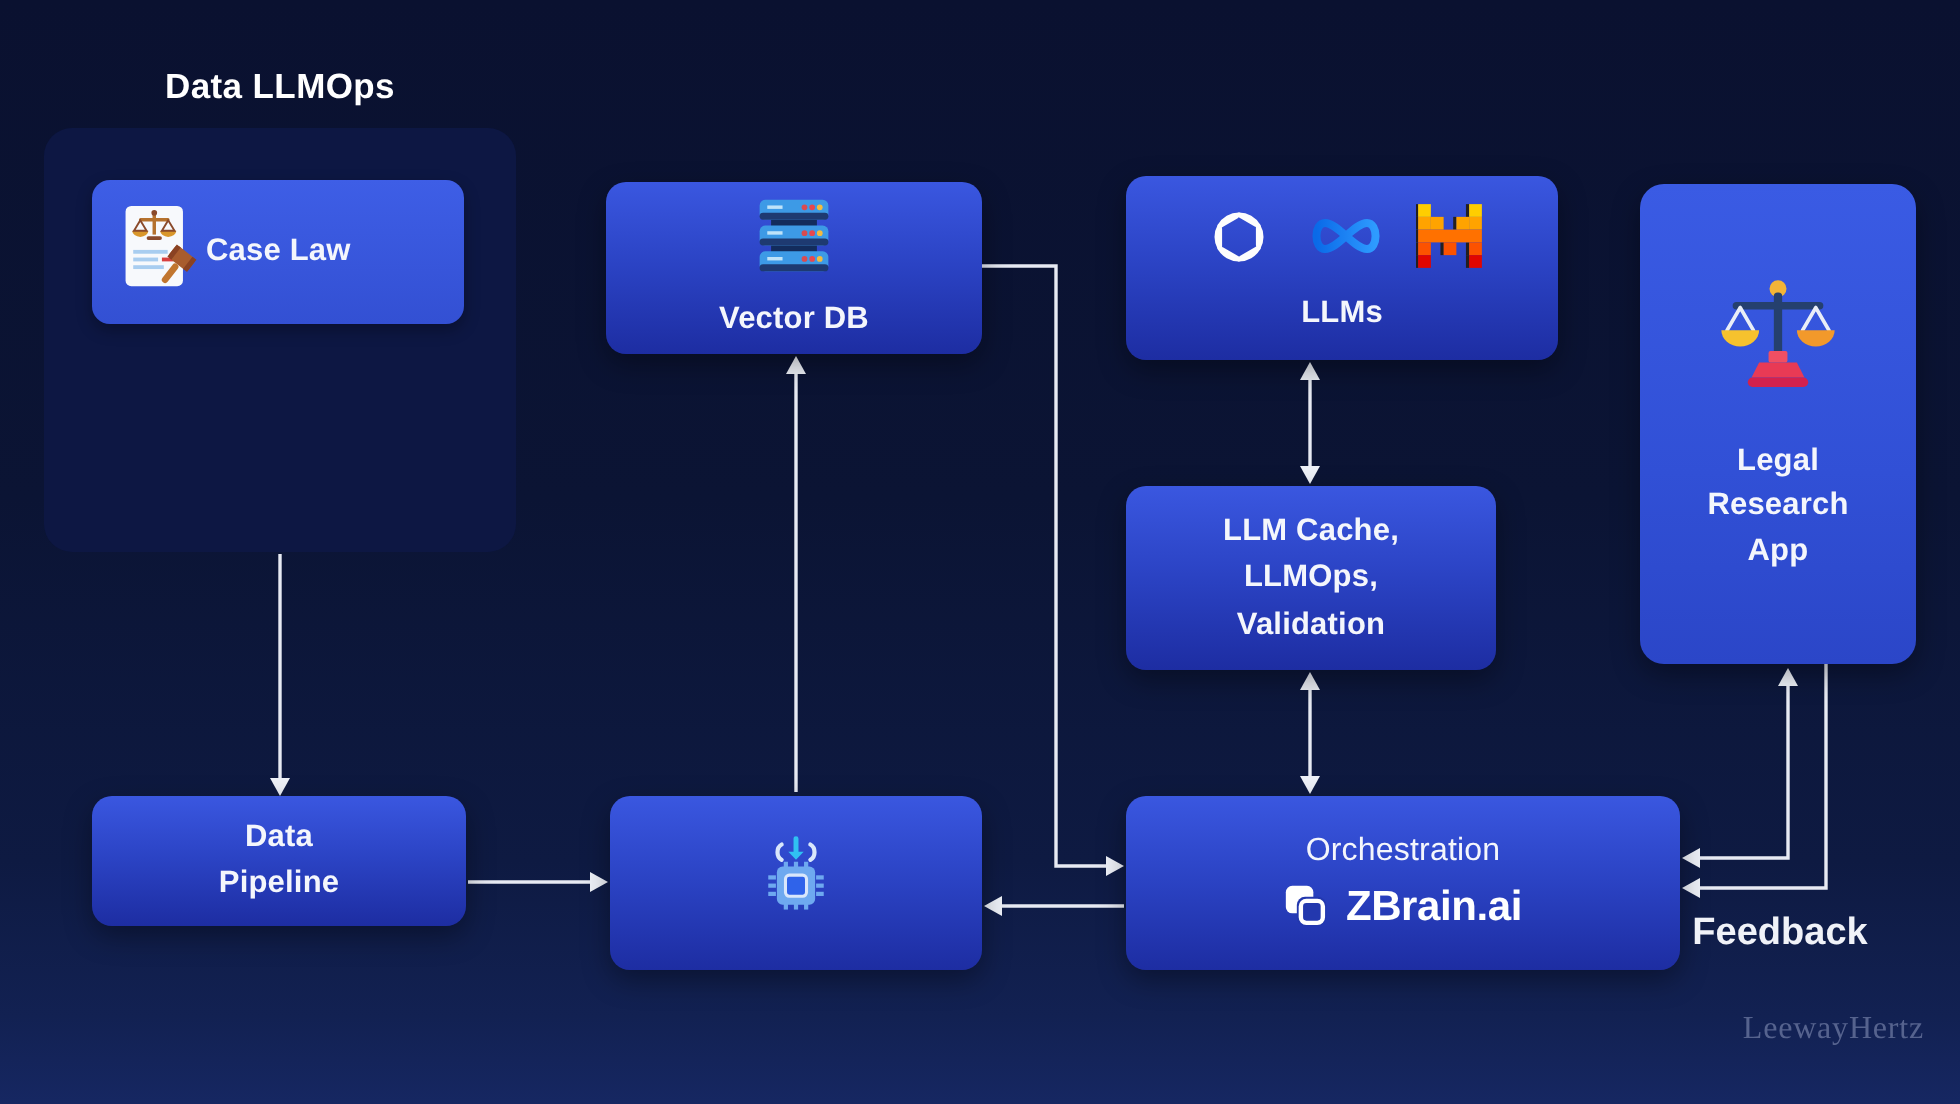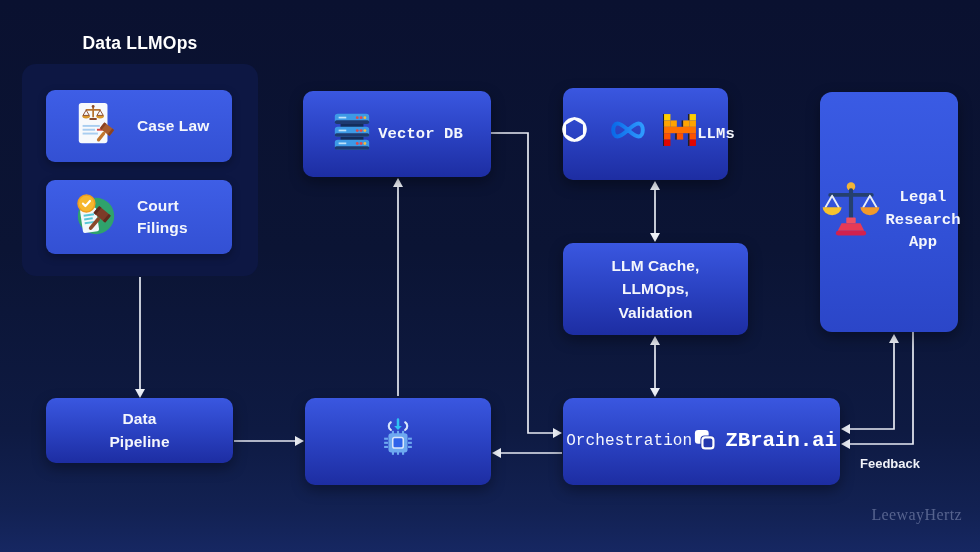--- a/index.html
+++ b/index.html
@@ -7,43 +7,43 @@
     position:relative;width:980px;height:552px;overflow:hidden;
     font-family:"Liberation Sans",sans-serif;
     background:linear-gradient(180deg,#0a1130 0%,#0b1434 45%,#0e1a42 78%,#122152 92%,#162762 100%);
   }
   .node{
     position:absolute;display:flex;align-items:center;justify-content:center;
     color:#f4f6fc;border-radius:10px;
     background:linear-gradient(180deg,#3a57e0 0%,#2b43c4 48%,#1d2da2 100%);
     box-shadow:0 5px 14px rgba(0,0,0,.35);
   }
-  .node.col{flex-direction:row;font-family:Liberation Mono, monospace;}
+  .node.col{flex-direction:column;}
   .nlabel{white-space:pre-line;text-align:center;font-size:15.5px;font-weight:600;line-height:1.45;letter-spacing:.1px;}
   .group{
     position:absolute;left:22px;top:64px;width:236px;height:212px;
     background:#0d1743;border-radius:14px;
   }
   .heading{
     position:absolute;left:22px;top:33px;width:236px;text-align:center;
     color:#fff;font-size:17.5px;font-weight:600;letter-spacing:.2px;
   }
   .small-node{
-    position:absolute;display:flex;align-items:center;gap:19px;
-    padding-left:28px;box-sizing:border-box;border-radius:9px;color:#f4f6fc;
+    position:absolute;display:flex;align-items:center;gap:1px;
+    padding-left:12px;box-sizing:border-box;border-radius:9px;color:#f4f6fc;
     background:linear-gradient(180deg,#3e5ee6 0%,#3350d3 100%);
     box-shadow:0 3px 8px rgba(0,0,0,.3);
   }
   .small-node .nlabel{text-align:left;}
   .logo-row{display:flex;align-items:center;gap:13px;margin-bottom:4px;}
   .brand-row{display:flex;gap:9px;margin-top:2px;}
   .brand-text{font-size:21px;font-weight:800;letter-spacing:-.2px;color:#fff;}
   .feedback{
     position:absolute;left:844px;top:456px;width:92px;text-align:center;
-    color:#f0f2f8;font-size:13px;font-weight:600;
+    color:#f0f2f8;font-size:19px;font-weight:600;
   }
   .watermark{
     position:absolute;left:852px;top:506px;width:110px;text-align:right;
     font-family:"Liberation Serif",serif;font-size:16px;letter-spacing:.4px;
     color:rgba(128,139,177,.62);
   }
   svg.arrows{position:absolute;left:0;top:0;pointer-events:none;}
   .ic{display:block;}
 </style>
 </head>
@@ -102,43 +102,20 @@
           <rect x="26" y="26" width="13" height="8" rx="2" fill="#a85c2e"></rect>
           <rect x="26" y="26" width="2.6" height="8" fill="#8a4222"></rect>
           <rect x="36.4" y="26" width="2.6" height="8" fill="#8a4222"></rect>
           <rect x="30.8" y="34" width="3.4" height="12" rx="1.7" fill="#c1762f"></rect>
         </g>
       </svg>
     </span>
     <span class="nlabel">Case Law</span>
   </div>
 
-  <div class="small-node" style="left:46px;top:180px;width:186px;height:74px">
-    <span class="ic">
-      <svg width="44" height="48" viewBox="0 0 46 50">
-        <circle cx="23" cy="26" r="19" fill="#2fa26c"></circle>
-        <g transform="rotate(-8 16 32)">
-          <rect x="8" y="18" width="17" height="25" rx="2" fill="#f2f8fb"></rect>
-          <rect x="11" y="24" width="11" height="2" fill="#57c8d8"></rect>
-          <rect x="11" y="28" width="9" height="2" fill="#57c8d8"></rect>
-          <rect x="11" y="32" width="11" height="2" fill="#57c8d8"></rect>
-        </g>
-        <g transform="rotate(40 28 26)">
-          <rect x="20" y="19" width="16" height="9.5" rx="2" fill="#7c3b28"></rect>
-          <rect x="20" y="19" width="3" height="9.5" fill="#5f2b1e"></rect>
-          <rect x="33" y="19" width="3" height="9.5" fill="#5f2b1e"></rect>
-          <rect x="26.2" y="28.5" width="3.8" height="16" rx="1.9" fill="#8a4a2b"></rect>
-        </g>
-        <circle cx="13" cy="13" r="8.8" fill="#f6b72f" stroke="#ef9d1f" stroke-width="1.6"></circle>
-        <path d="M9.3,13 l2.6,2.7 l4.8,-5.4" fill="none" stroke="#ffffff" stroke-width="2.2" stroke-linecap="round" stroke-linejoin="round"></path>
-      </svg>
-    </span>
-    <span class="nlabel">Court
-Filings</span>
-  </div>
 
   <div class="node col" style="left:303px;top:91px;width:188px;height:86px;gap:5px">
     <span class="ic">
       <svg width="42" height="42" viewBox="0 0 44 44">
         <rect x="10" y="5" width="24" height="35" fill="#132c5c"></rect>
         <g>
           <rect x="4" y="3" width="36" height="10.5" rx="3" fill="#3d9ae6"></rect>
           <rect x="4" y="9.8" width="36" height="3.7" rx="1.8" fill="#1e3a71"></rect>
           <rect x="8" y="6" width="8" height="1.8" fill="#bfe3f9"></rect>
           <circle cx="27.5" cy="7" r="1.5" fill="#d94b50"></circle>
@@ -159,21 +136,21 @@
           <rect x="8" y="33" width="8" height="1.8" fill="#bfe3f9"></rect>
           <circle cx="27.5" cy="34" r="1.5" fill="#d94b50"></circle>
             <circle cx="31.5" cy="34" r="1.5" fill="#e8474e"></circle>
             <circle cx="35.5" cy="34" r="1.5" fill="#f3bb3f"></circle>
         </g>
       </svg>
     </span>
     <span class="nlabel">Vector DB</span>
   </div>
 
-  <div class="node col" style="left:563px;top:88px;width:165px;height:92px">
+  <div class="node col" style="left:563px;top:88px;width:216px;height:92px">
     <div class="logo-row">
       <span class="ic">
         <svg width="37" height="37" viewBox="-20 -20 40 40">
           <g fill="none" stroke="#fdfdfd" stroke-width="2.5" stroke-linecap="round" stroke-linejoin="round">
             <path d="M0,-12 A12,12 0 0 1 10.39,-6 L10.39,4.5"></path>
             <path transform="rotate(60)" d="M0,-12 A12,12 0 0 1 10.39,-6 L10.39,4.5"></path>
             <path transform="rotate(120)" d="M0,-12 A12,12 0 0 1 10.39,-6 L10.39,4.5"></path>
             <path transform="rotate(180)" d="M0,-12 A12,12 0 0 1 10.39,-6 L10.39,4.5"></path>
             <path transform="rotate(240)" d="M0,-12 A12,12 0 0 1 10.39,-6 L10.39,4.5"></path>
             <path transform="rotate(300)" d="M0,-12 A12,12 0 0 1 10.39,-6 L10.39,4.5"></path>

